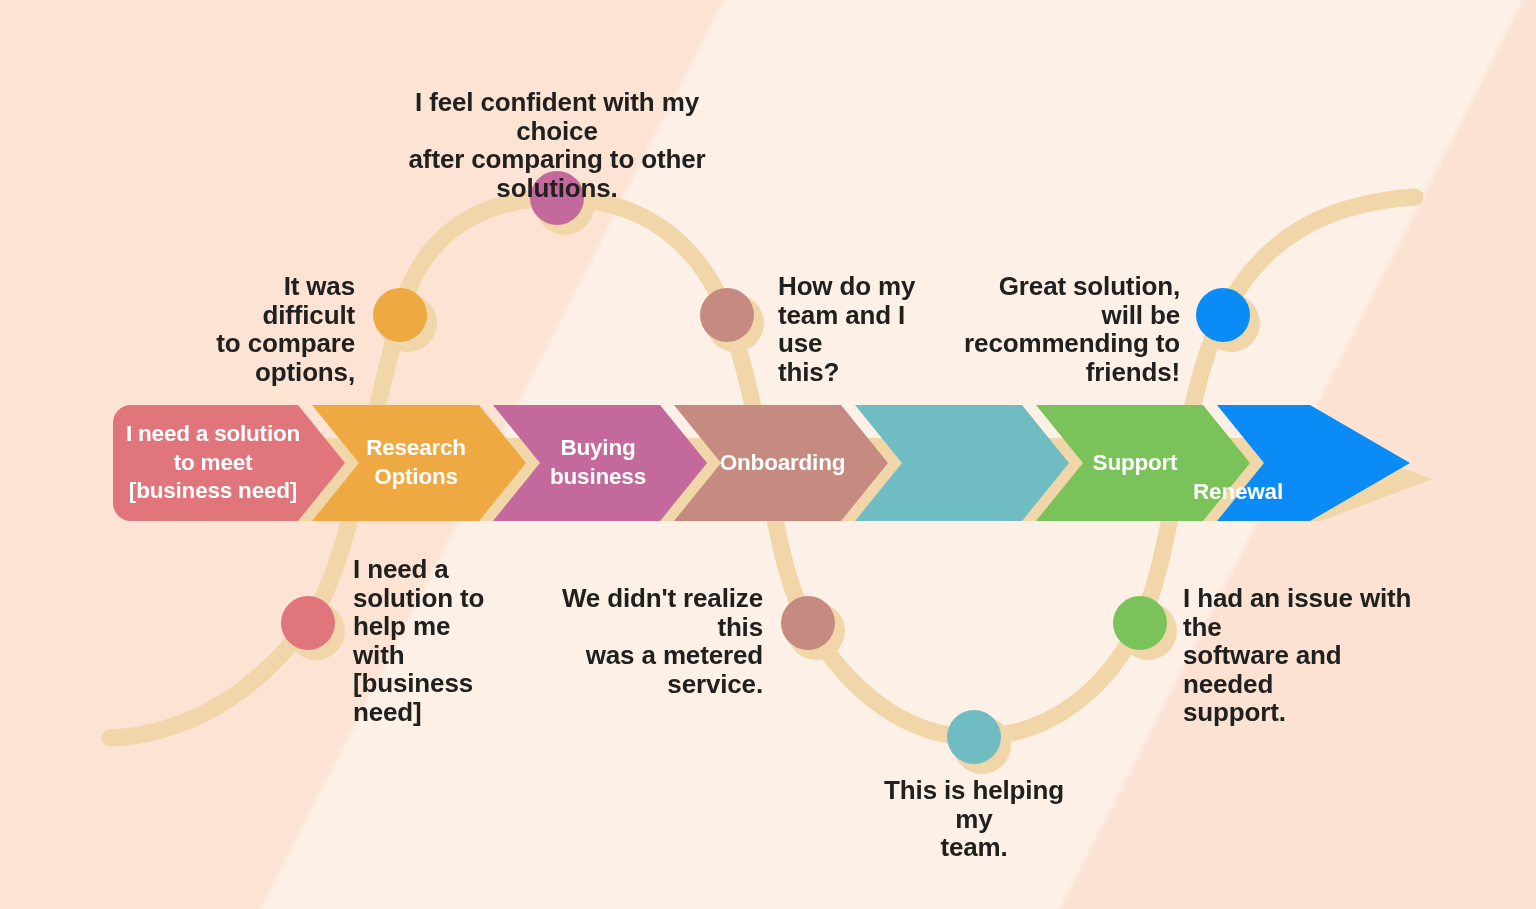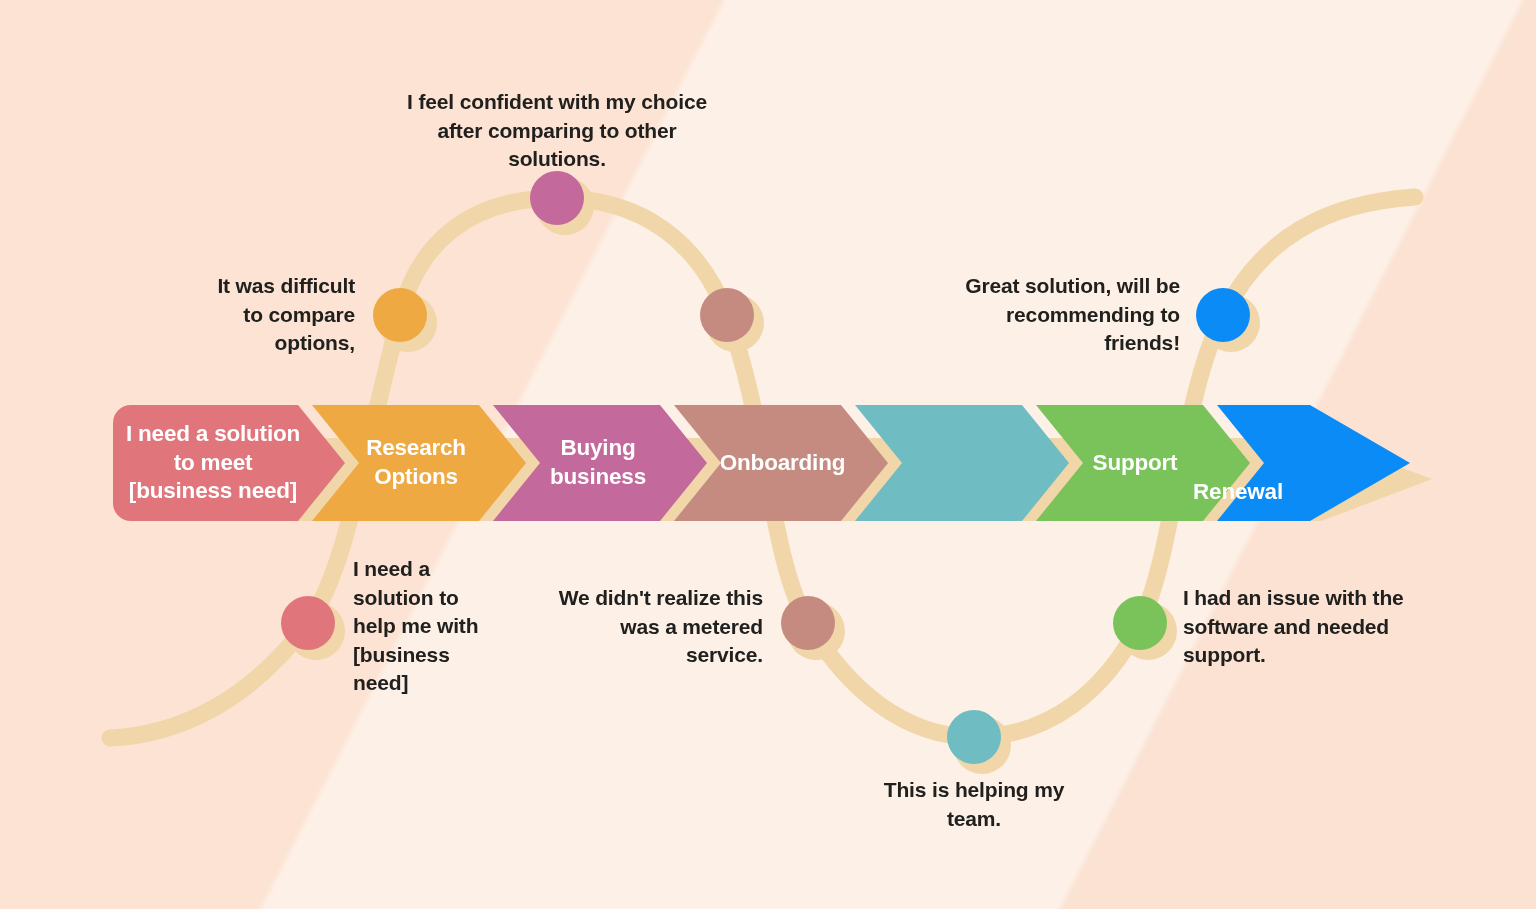--- a/index.html
+++ b/index.html
@@ -29,21 +29,21 @@
   #svg-layer {
     position: absolute;
     left: 0; top: 0;
     width: 1536px;
     height: 909px;
   }
   .ann {
     position: absolute;
     color: #20201f;
     font-weight: bold;
-    font-size: 21px;
+    font-size: 26px;
     line-height: 28.5px;
     letter-spacing: -0.15px;
     white-space: pre-line;
   }
   .ann.right { text-align: right; }
   .ann.left  { text-align: left; }
   .ann.center { text-align: center; }
 
   .stage-label {
     position: absolute;
@@ -162,20 +162,23 @@
   <div class="stage-label" style="left:700px; top:449px; width:165px;">Onboarding</div>
   <div class="stage-label" style="left:1055px; top:449px; width:160px;">Support</div>
   <div class="stage-label" style="left:1158px; top:449px; width:160px;margin-top:29px;">Renewal</div>
 
   <div class="ann center" style="left:403px; top:88px; width:308px;">I feel confident with my choice
 after comparing to other
 solutions.</div>
   <div class="ann right" style="left:185px; top:272px; width:170px;">It was difficult
 to compare
 options,</div>
+  <div class="ann left" style="left:778px; top:272px; width:165px;">How do my
+team and I use
+this?</div>
   <div class="ann right" style="left:955px; top:272px; width:225px;">Great solution, will be
 recommending to
 friends!</div>
   <div class="ann left" style="left:353px; top:555px; width:152px;">I need a
 solution to
 help me with
 [business
 need]</div>
   <div class="ann right" style="left:545px; top:584px; width:218px;">We didn't realize this
 was a metered

